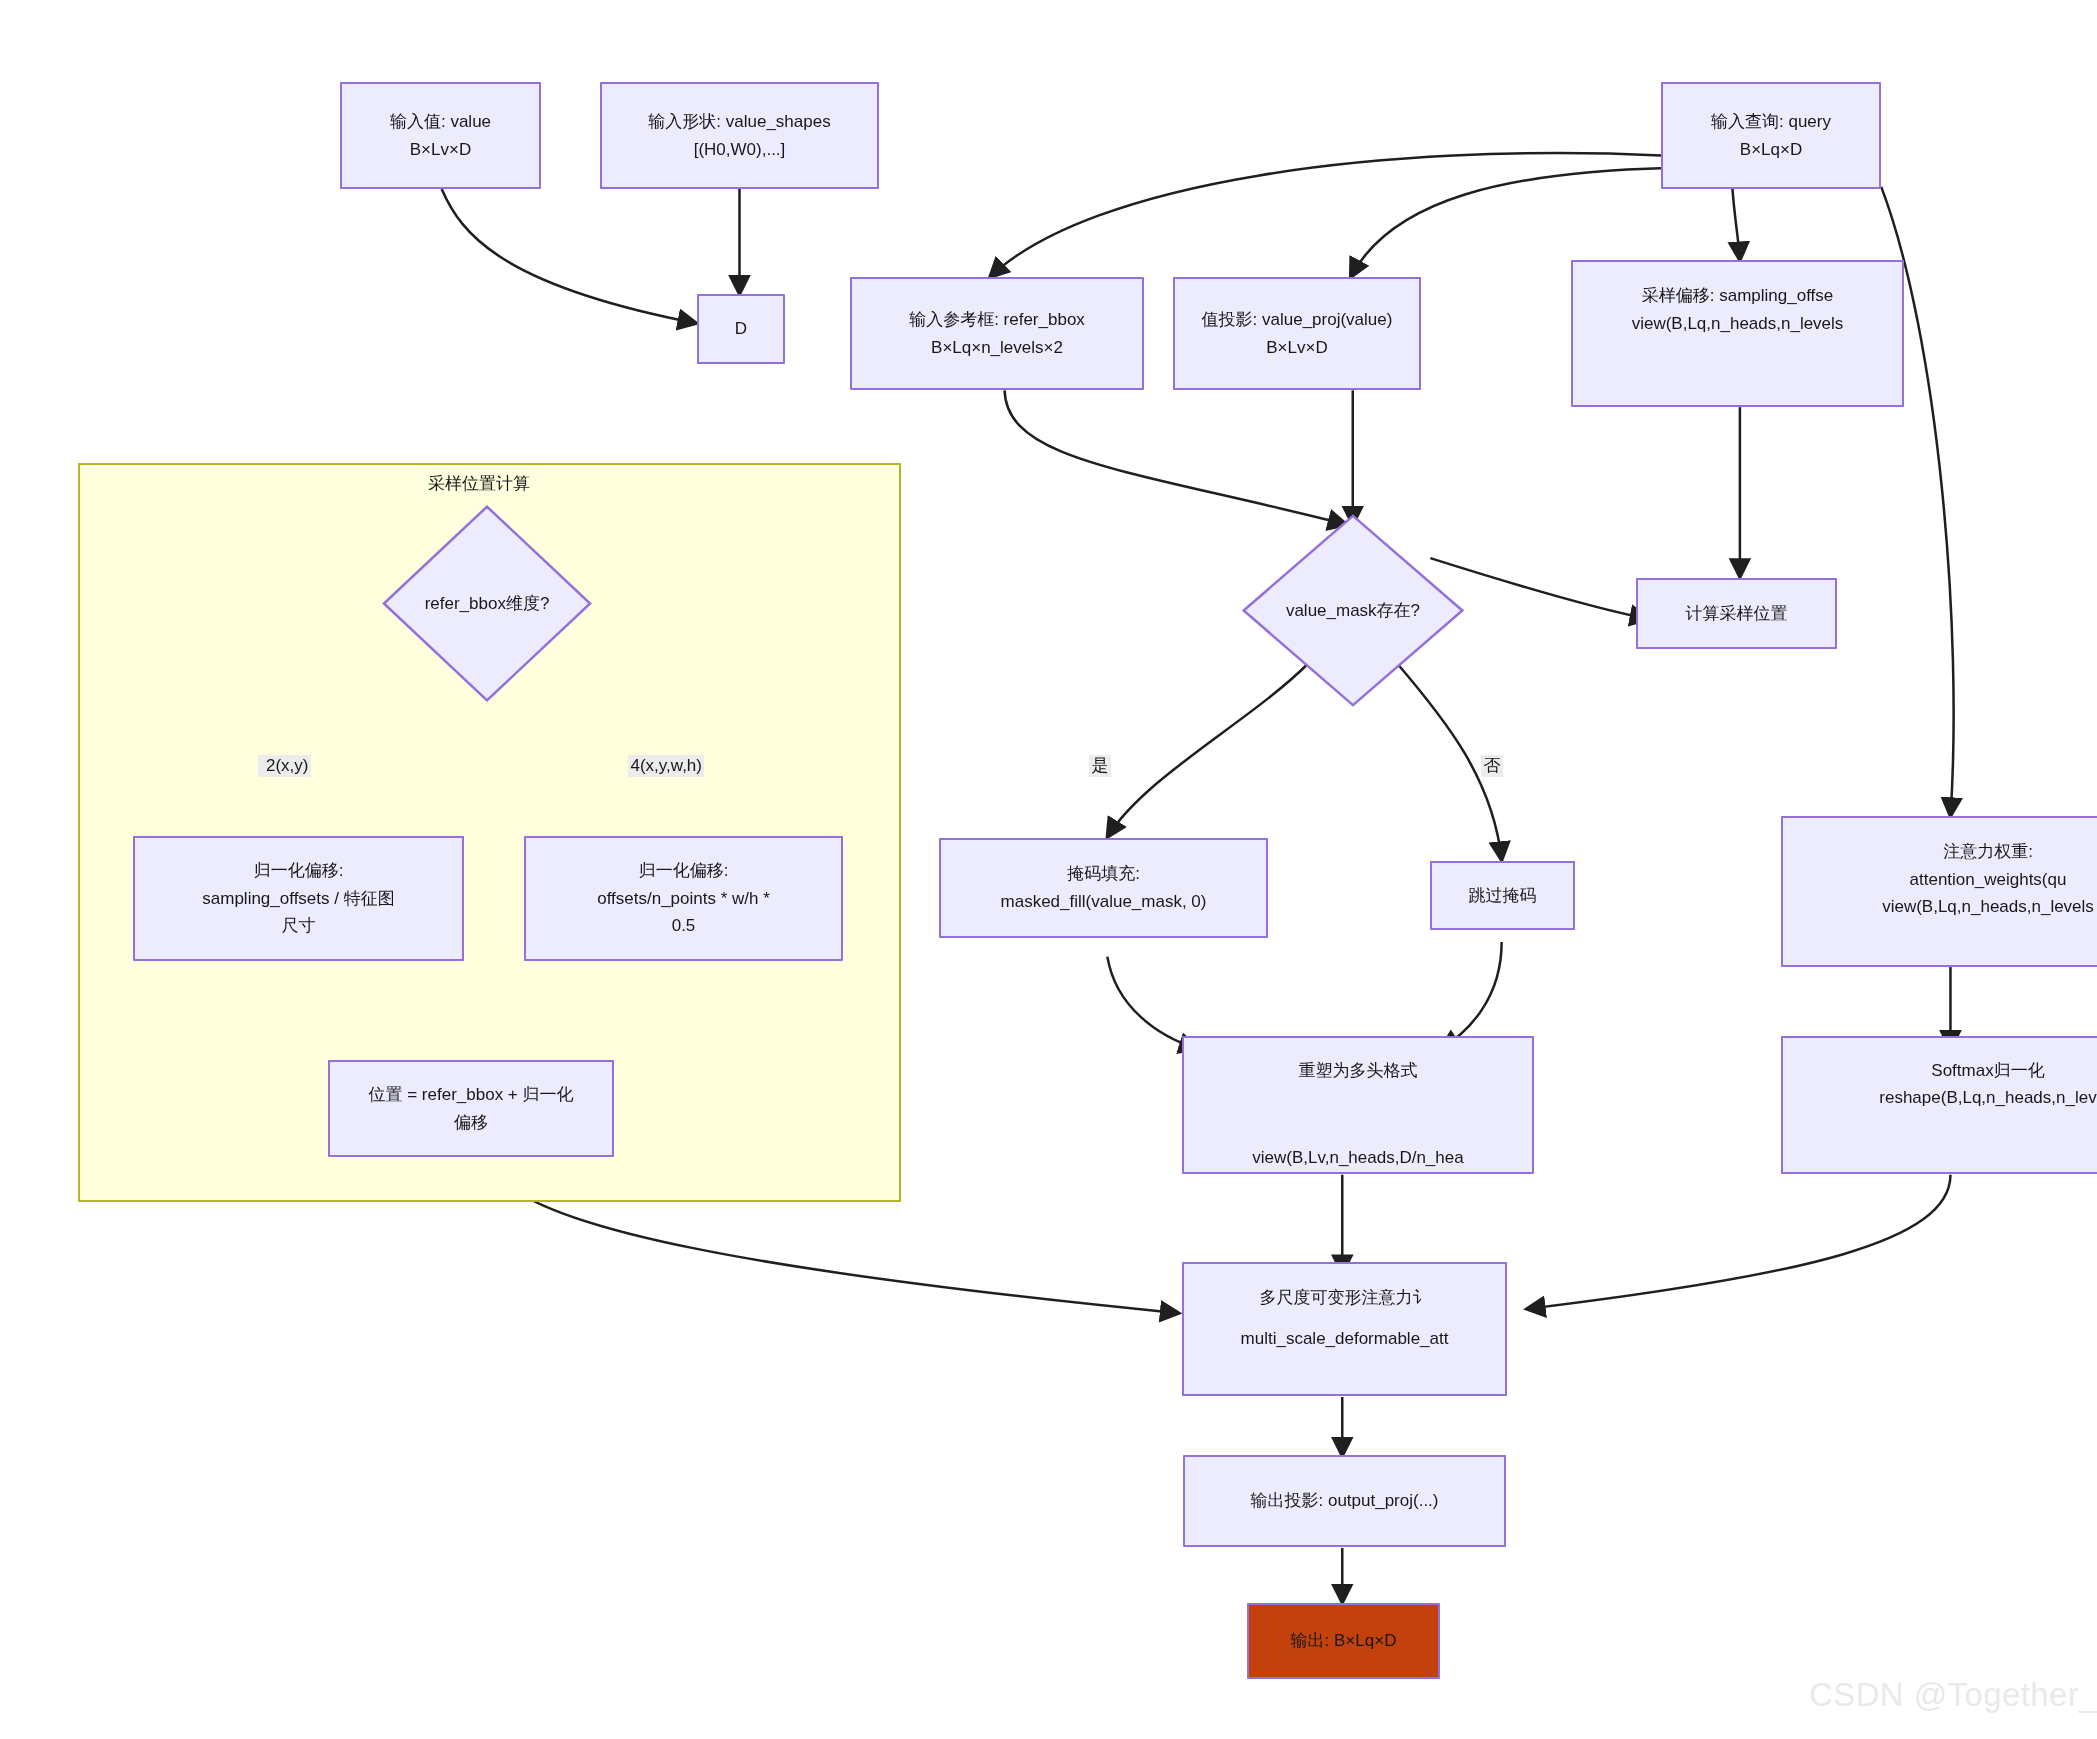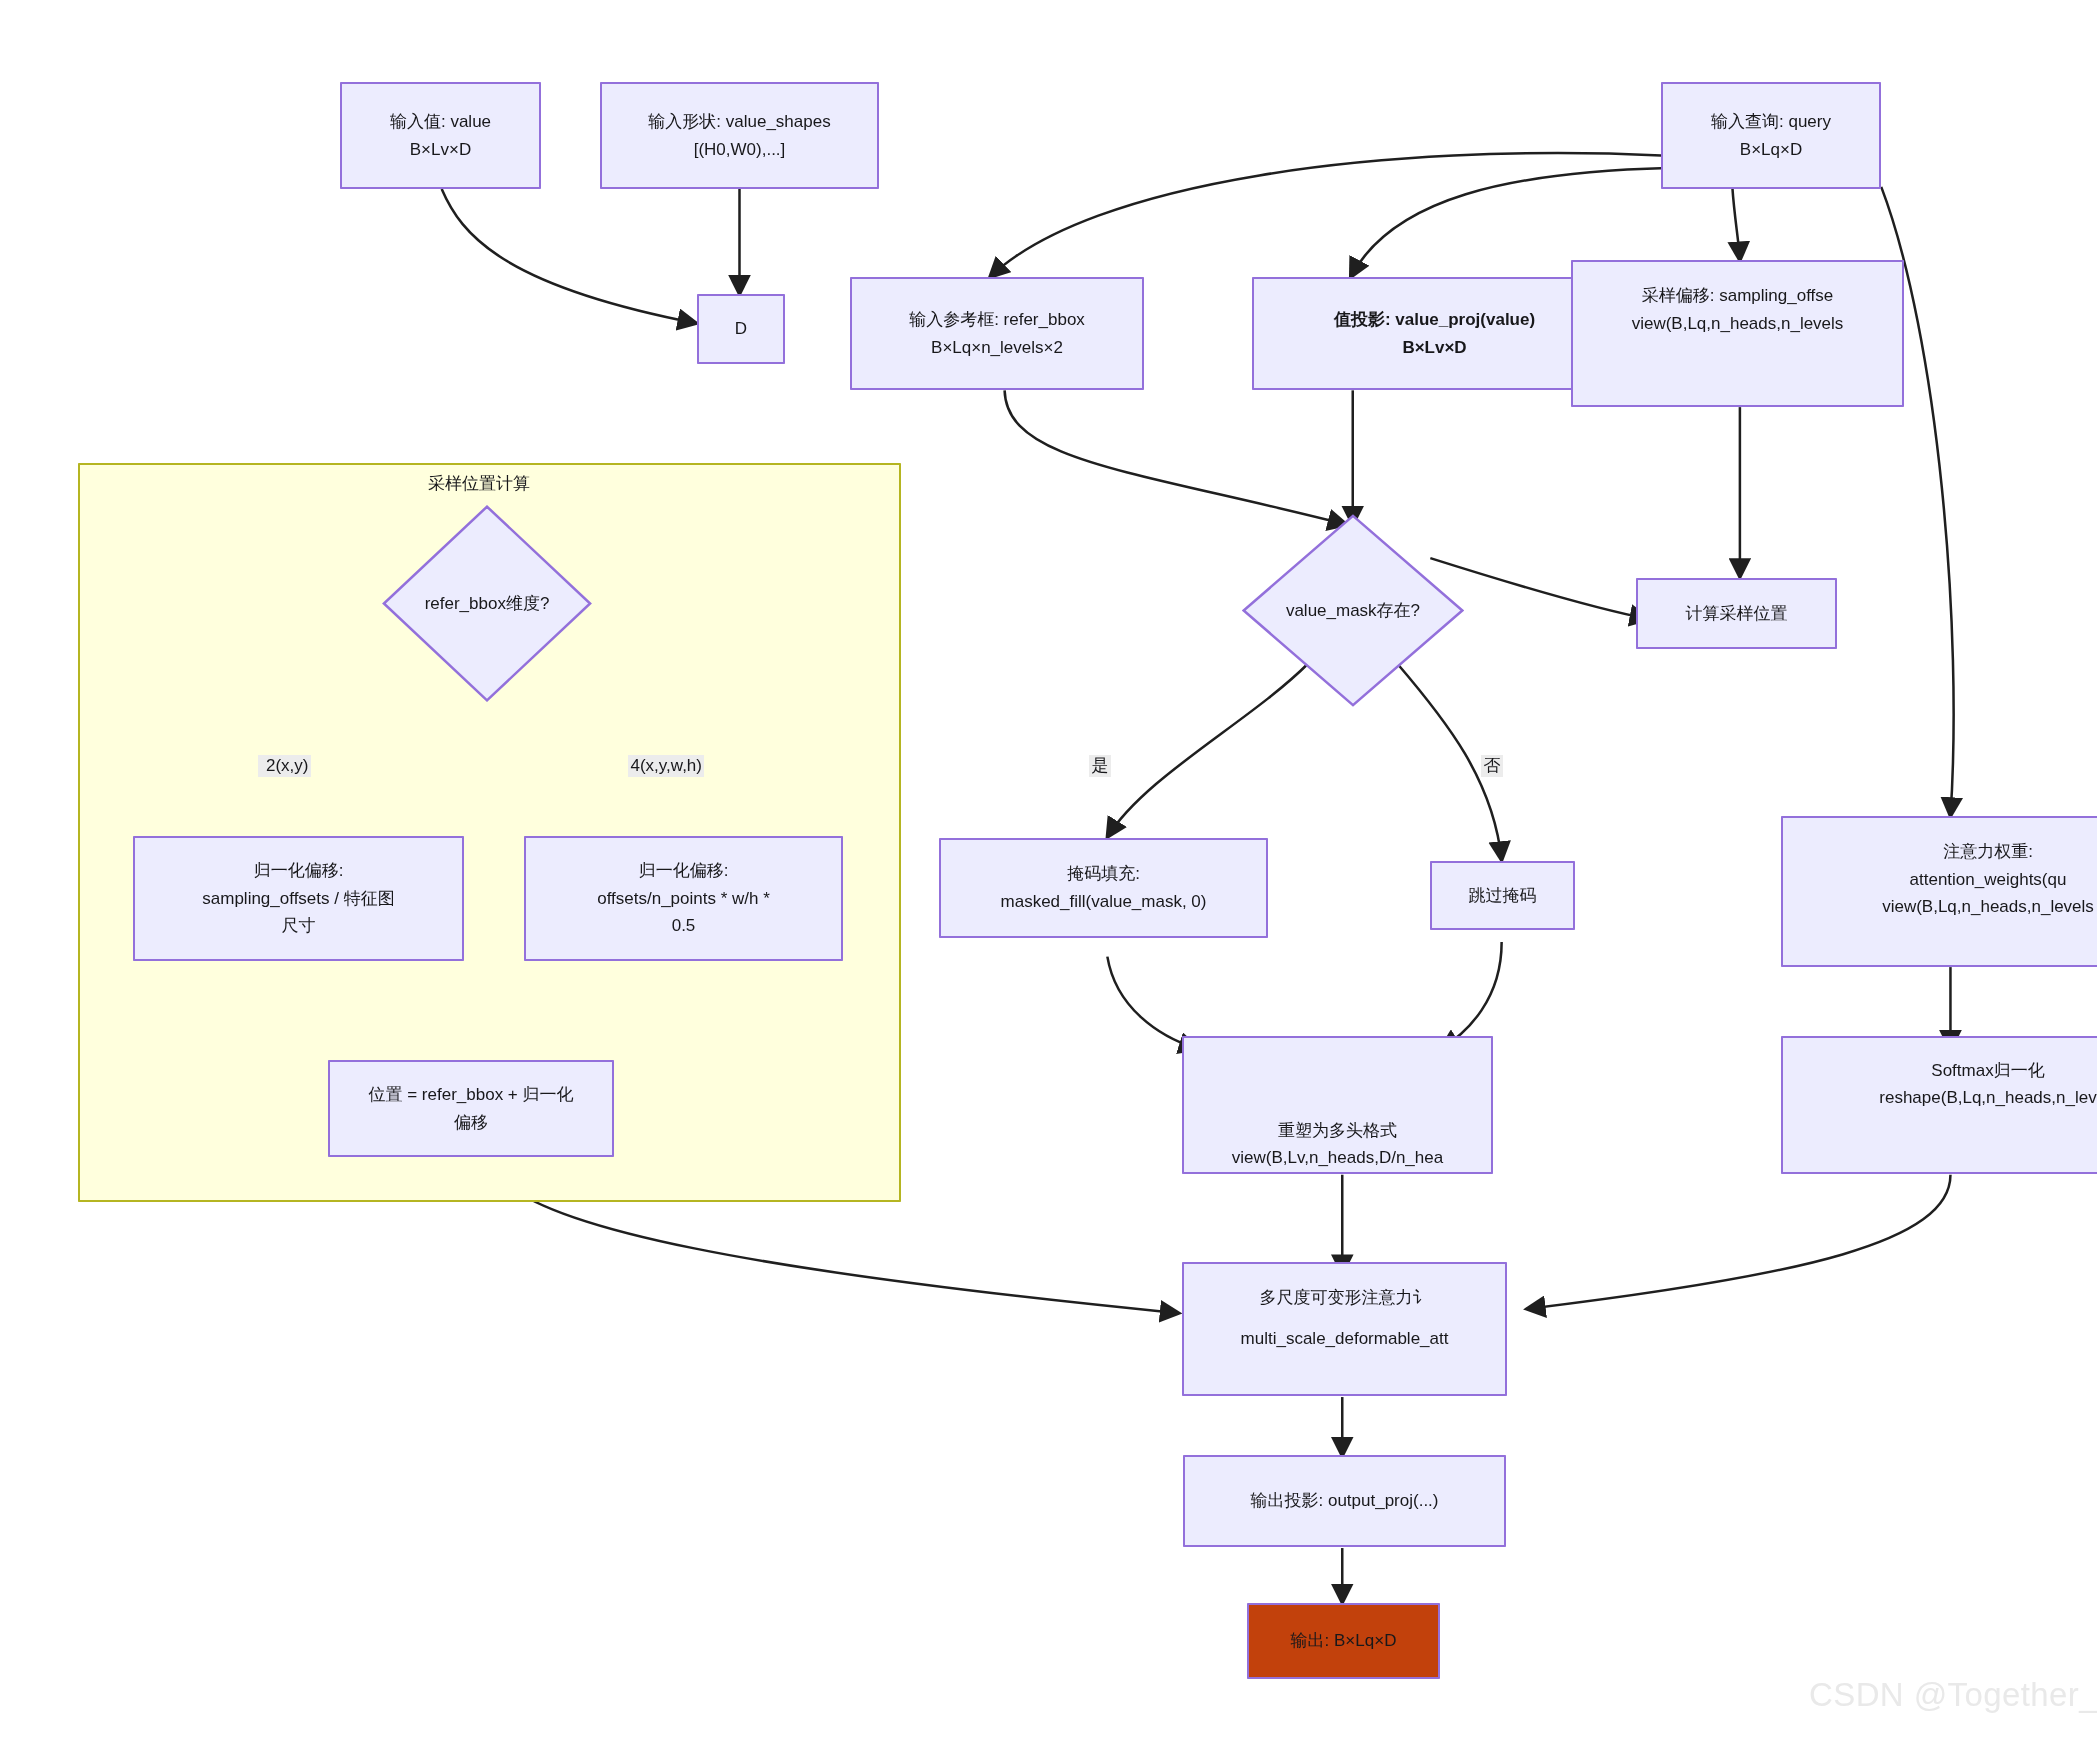--- a/index.html
+++ b/index.html
@@ -177,21 +177,21 @@
 
   <div class="node" style="left:697px; top:294px; width:88px; height:70px;">
     <span class="ln">D</span>
   </div>
 
   <div class="node" style="left:850px; top:277px; width:294px; height:113px;">
     <span class="ln">输入参考框: refer_bbox</span>
     <span class="ln">B×Lq×n_levels×2</span>
   </div>
 
-  <div class="node" style="left:1252px; top:277px; width:365px; height:113px;font-weight:bold;">
+  <div class="node" style="left:1173px; top:277px; width:248px; height:113px;">
     <span class="ln">值投影: value_proj(value)</span>
     <span class="ln">B×Lv×D</span>
   </div>
 
   <div class="node" style="left:1571px; top:260px; width:333px; height:147px; justify-content:flex-start; padding-top:20px;">
     <span class="ln">采样偏移: sampling_offse</span>
     <span class="ln">view(B,Lq,n_heads,n_levels</span>
   </div>
 
   <div class="node" style="left:1636px; top:578px; width:201px; height:71px;">
@@ -242,21 +242,21 @@
   <div class="node" style="left:1430px; top:861px; width:145px; height:69px;">
     <span class="ln">跳过掩码</span>
   </div>
 
   <div class="node" style="left:1781px; top:816px; width:414px; height:151px; justify-content:flex-start; padding-top:20px;">
     <span class="ln">注意力权重:</span>
     <span class="ln">attention_weights(qu</span>
     <span class="ln">view(B,Lq,n_heads,n_levels</span>
   </div>
 
-  <div class="node" style="left:1182px; top:1036px; width:311px; height:138px; justify-content:flex-end; padding-top:18.5px;">
+  <div class="node" style="left:1182px; top:1036px; width:352px; height:138px; justify-content:space-between; padding-top:18.5px;">
     <span class="ln">重塑为多头格式</span>
     <span class="ln">view(B,Lv,n_heads,D/n_hea</span>
   </div>
 
   <div class="node" style="left:1781px; top:1036px; width:414px; height:138px; justify-content:flex-start; padding-top:18.5px;">
     <span class="ln">Softmax归一化</span>
     <span class="ln">reshape(B,Lq,n_heads,n_lev</span>
   </div>
 
   <div class="node" style="left:1182px; top:1262px; width:325px; height:134px; justify-content:flex-start; padding-top:20px;gap:13px;">

